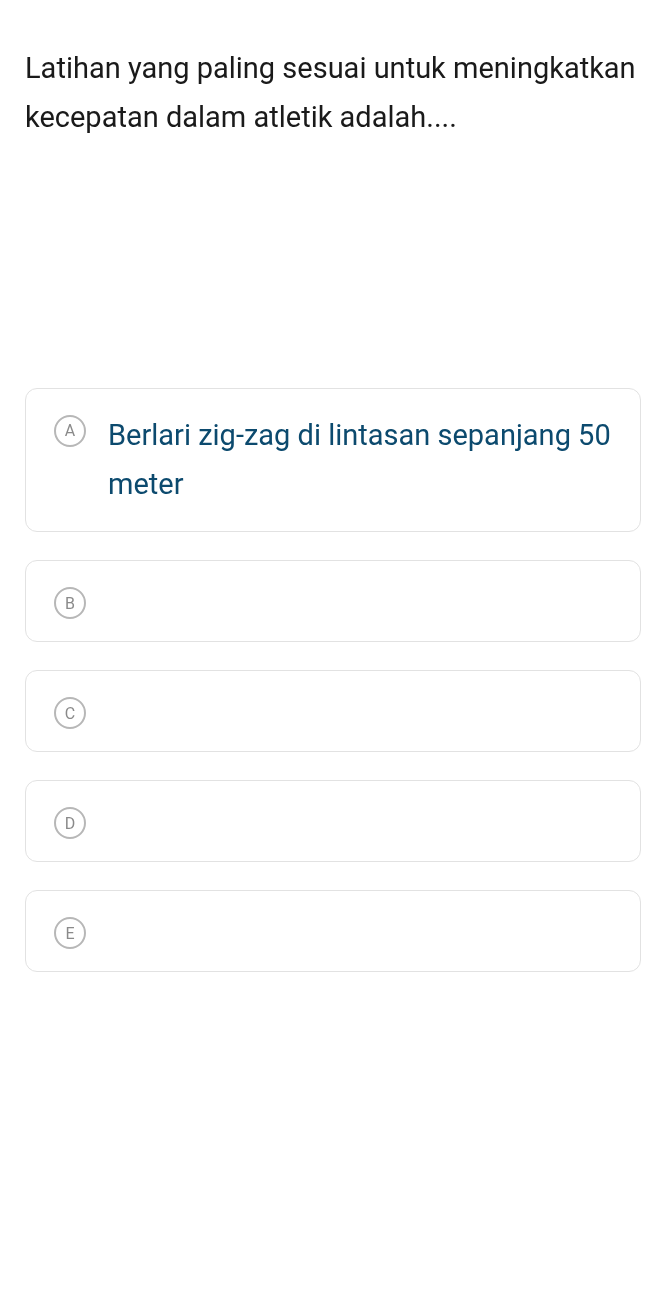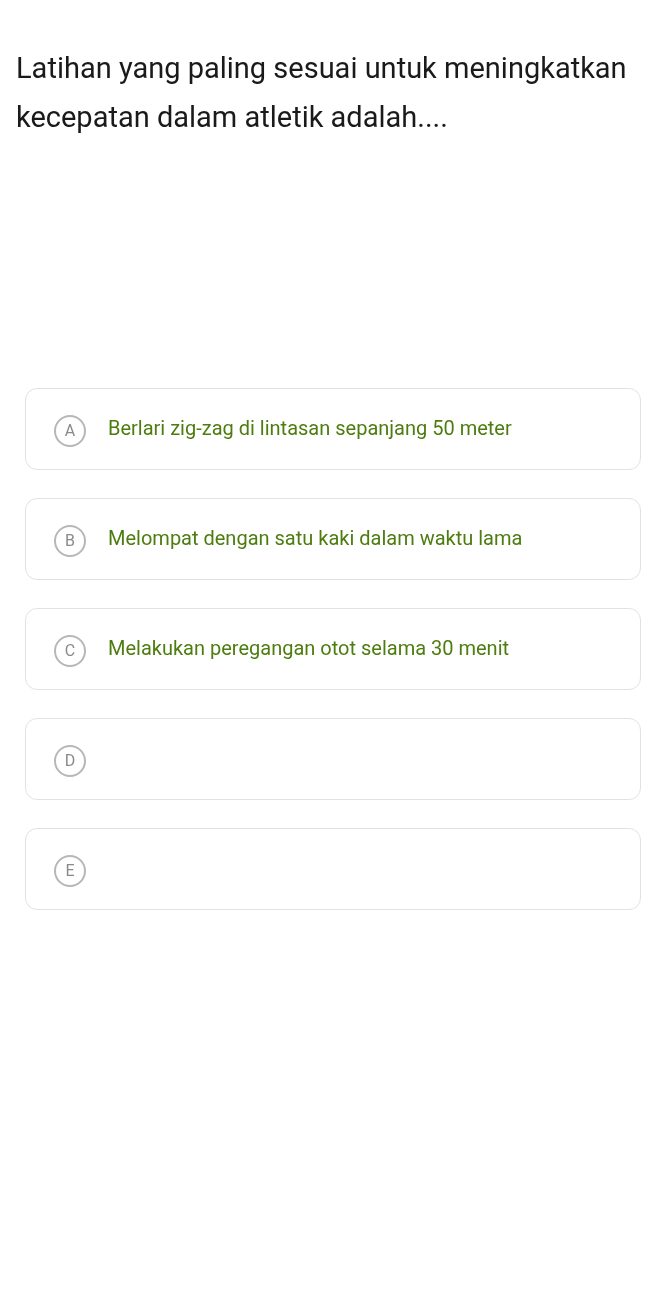--- a/index.html
+++ b/index.html
@@ -9,21 +9,21 @@
   }
   body {
     font-family: -apple-system, BlinkMacSystemFont, "Segoe UI", Roboto, Helvetica, Arial, sans-serif;
     background: #ffffff;
     width: 666px;
     min-height: 1313px;
     padding: 0;
     color: #1a1a1a;
   }
   .question-wrap {
-    padding: 44px 25px 0 16px;
+    padding: 44px 25px 0 25px;
   }
   .question-text {
     font-size: 29px;
     line-height: 1.7;
     color: #1a1a1a;
     font-weight: 400;
   }
   .options-wrap {
     margin-top: 245px;
     padding: 0 25px;
@@ -49,49 +49,47 @@
     border-radius: 50%;
     display: flex;
     align-items: center;
     justify-content: center;
     font-size: 16px;
     color: #8a8a8a;
     font-weight: 400;
     margin-top: 4px;
   }
   .option-text {
-    font-size: 20px;
+    font-size: 29px;
     line-height: 1.7;
-    color: #4d7c0f;
+    color: #0c4a6e;
     font-weight: 400;
     flex: 1;
   }
 </style>
 </head>
 <body>
 
 <div class="question-wrap">
   <div class="question-text">Latihan yang paling sesuai untuk meningkatkan kecepatan dalam atletik adalah....</div>
 </div>
 
 <div class="options-wrap">
 
   <div class="option">
     <div class="option-letter">A</div>
     <div class="option-text">Berlari zig-zag di lintasan sepanjang 50 meter</div>
   </div>
 
   <div class="option">
     <div class="option-letter">B</div>
-    <div class="option-text">Melompat dengan satu kaki dalam waktu lama</div>
   </div>
 
   <div class="option">
     <div class="option-letter">C</div>
-    <div class="option-text">Melakukan peregangan otot selama 30 menit</div>
   </div>
 
   <div class="option">
     <div class="option-letter">D</div>
   </div>
 
   <div class="option">
     <div class="option-letter">E</div>
   </div>
 

